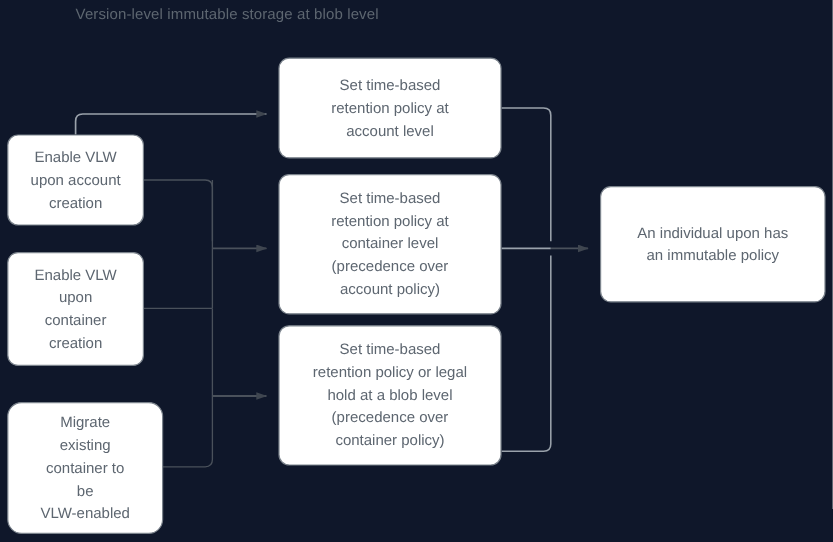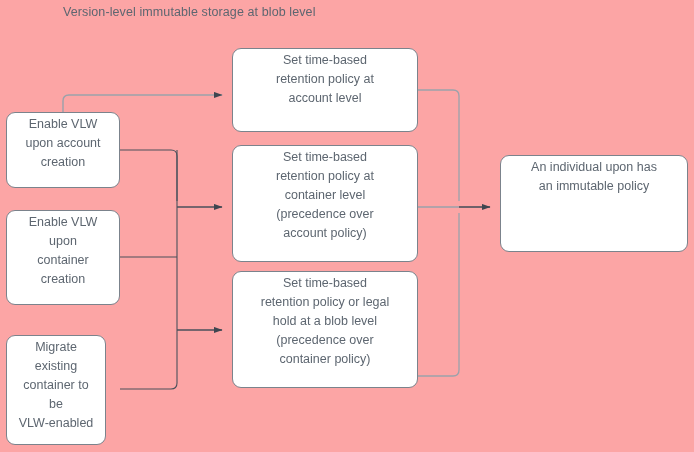--- a/index.html
+++ b/index.html
@@ -8,21 +8,21 @@
     padding: 0;
     background: #ffffff;
   }
   body {
     font-family: "Liberation Sans", sans-serif;
   }
   #diagram-root {
     position: relative;
     width: 694px;
     height: 452px;
-    background: #fca5a5;
+    background: #0f172a;
     overflow: hidden;
   }
   #connector-layer {
     position: absolute;
     left: 0;
     top: 0;
     width: 694px;
     height: 452px;
     pointer-events: none;
   }
@@ -35,20 +35,21 @@
     letter-spacing: 0.1px;
     white-space: nowrap;
   }
   .node {
     position: absolute;
     box-sizing: border-box;
     border: 1px solid #7b838c;
     border-radius: 9px;
     background: #ffffff;
     display: flex;
+    align-items: center;
     justify-content: center;
     text-align: center;
     color: #5d6670;
     font-size: 12.5px;
     line-height: 19px;
     padding: 2px 6px;
   }
   .node-text {
     display: block;
     white-space: pre-line;
@@ -97,21 +98,21 @@
 creation</span>
   </div>
 
   <div class="node" style="left:6px; top:210px; width:114px; height:95px;">
     <span class="node-text">Enable VLW
 upon
 container
 creation</span>
   </div>
 
-  <div class="node" style="left:6px; top:335px; width:100px; height:110px;">
+  <div class="node" style="left:6px; top:335px; width:130px; height:110px;border-radius:12px;">
     <span class="node-text">Migrate
 existing
 container to
 be
 VLW-enabled</span>
   </div>
 
   <div class="node" style="left:232px; top:48px; width:186px; height:84px;">
     <span class="node-text">Set time-based
 retention policy at

